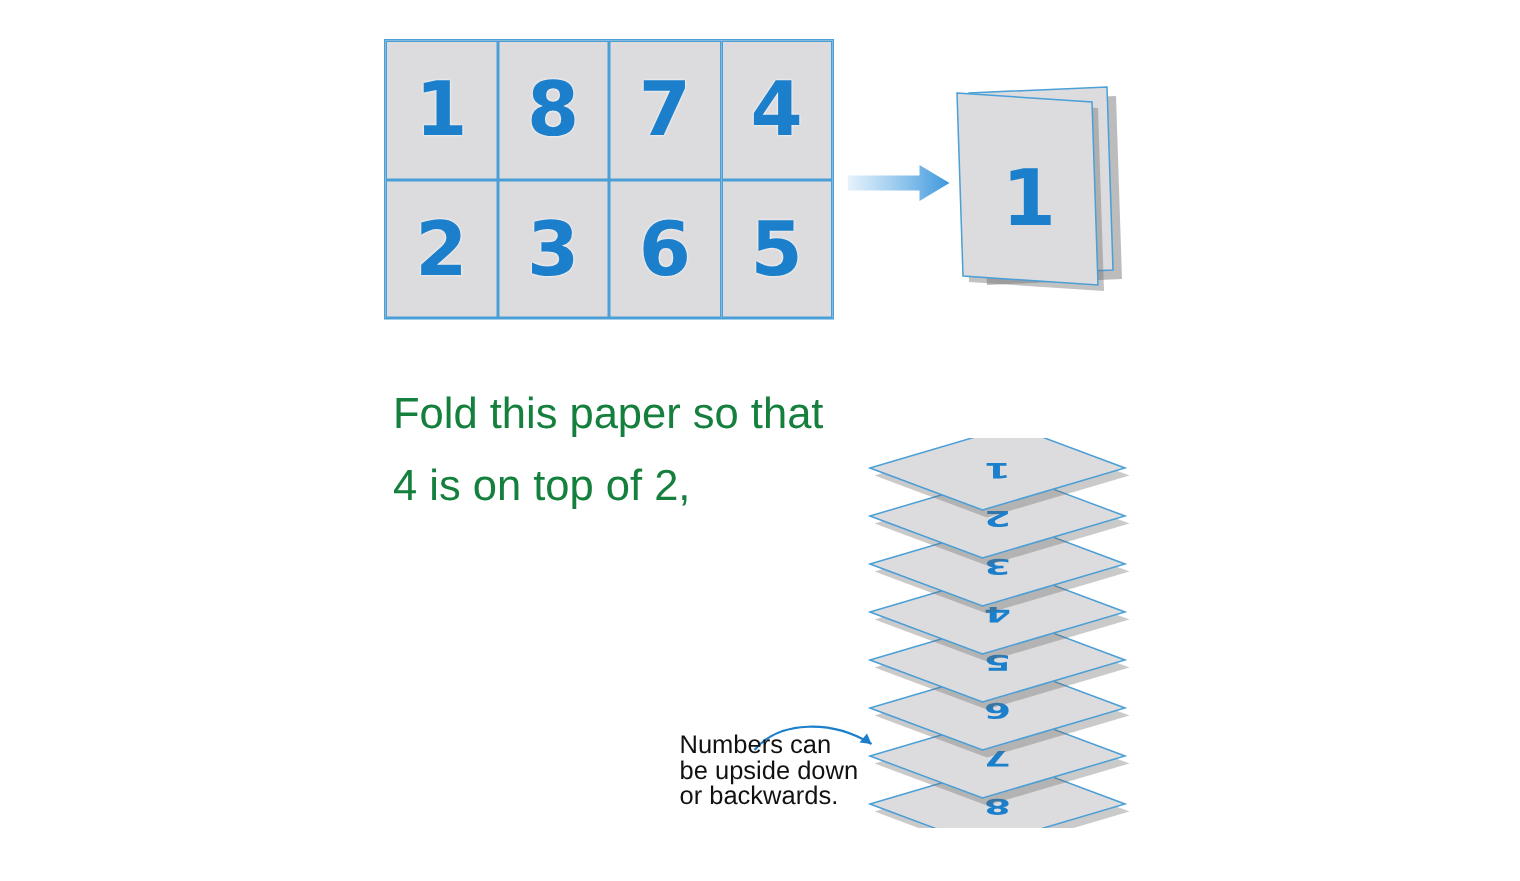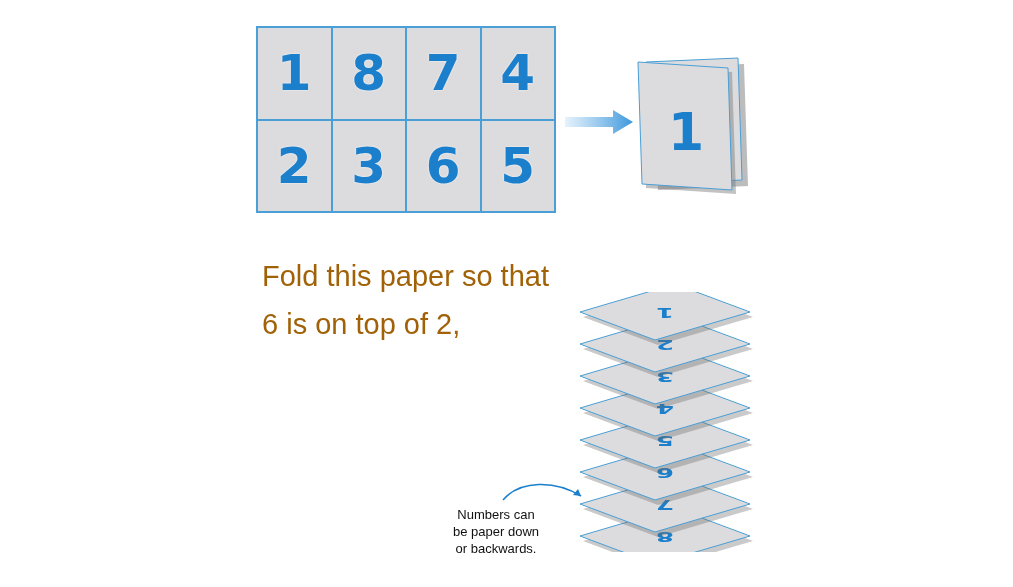--- a/index.html
+++ b/index.html
@@ -7,24 +7,24 @@
          font-family:"Liberation Sans", sans-serif; }
   .grid { position:absolute; left:256px; top:26px; width:300px; height:187px;
           display:grid; grid-template-columns:repeat(4,1fr); grid-template-rows:repeat(2,1fr);
           border:1px solid #4a9fd6; box-sizing:border-box; }
   .cell { background:#dcdcde; border:1px solid #4a9fd6; display:flex; align-items:center; justify-content:center;
           font-family:"DejaVu Sans", sans-serif; font-weight:bold; font-size:50px; color:#1b7fcc;
           text-shadow:0 0 2px #ffffff; }
   .arrow { position:absolute; left:565px; top:108px; }
   .folded { position:absolute; left:636px; top:56px; }
   .instr { position:absolute; left:262px; top:252px; font-family:"Liberation Sans", sans-serif;
-           font-size:29px; color:#a16207; line-height:48px; }
+           font-size:29px; color:#15803d; line-height:48px; }
   .instr div { white-space:nowrap; }
   .stack { position:absolute; left:560px; top:292px; }
-  .note { position:absolute; left:453px; top:506px; font-size:13px; color:#111; line-height:17px;text-align:center; }
+  .note { position:absolute; left:453px; top:488px; font-size:17px; color:#111; line-height:17px; }
   .note-arrow { position:absolute; left:495px; top:478px; }
 </style>
 </head>
 <body>
 
 <div class="grid">
   <div class="cell">1</div>
   <div class="cell">8</div>
   <div class="cell">7</div>
   <div class="cell">4</div>
@@ -47,21 +47,21 @@
 <svg class="folded" width="120" height="150" viewBox="0 0 120 150">
   <polygon points="10,6 102,2 106,124 16,128" fill="#7a7a7a" opacity="0.5" transform="translate(6,6)"></polygon>
   <polygon points="10,6 102,2 106,124 16,128" fill="#dcdcde" stroke="#4a9fd6" stroke-width="1"></polygon>
   <polygon points="2,6 92,12 96,134 6,128" fill="#777" opacity="0.45" transform="translate(4,4)"></polygon>
   <polygon points="2,6 92,12 96,134 6,128" fill="#dcdcde" stroke="#4a9fd6" stroke-width="1"></polygon>
   <text x="50" y="94" text-anchor="middle" font-family="DejaVu Sans, sans-serif" font-weight="bold" font-size="52" fill="#1b7fcc">1</text>
 </svg>
 
 <div class="instr">
   <div>Fold this paper so that</div>
-  <div>6 is on top of 2,</div>
+  <div>4 is on top of 2,</div>
 </div>
 
 <svg class="stack" width="200" height="260" viewBox="0 0 200 260">
   <g transform="translate(0,224)">
     <polygon points="20,20 115,-8 190,20 95,48" fill="#666" opacity="0.35" transform="translate(3,5)"></polygon>
     <polygon points="20,20 115,-8 190,20 95,48" fill="#dcdcde" stroke="#4a9fd6" stroke-width="1"></polygon>
     <text x="105" y="28" text-anchor="middle" font-family="DejaVu Sans, sans-serif" font-weight="bold" font-size="26" fill="#1b7fcc" transform="rotate(180 105 20) scale(1,0.55) translate(0,15)">8</text>
   </g>
   <g transform="translate(0,192)">
     <polygon points="20,20 115,-8 190,20 95,48" fill="#666" opacity="0.35" transform="translate(3,5)"></polygon>
@@ -100,15 +100,15 @@
   </g>
 </svg>
 
 <svg class="note-arrow" width="95" height="30" viewBox="0 0 95 30">
   <path d="M8,22 C25,2 60,2 86,18" fill="none" stroke="#1b7fcc" stroke-width="1.5"></path>
   <polygon points="86,18 78,17 83,11" fill="#1b7fcc"></polygon>
 </svg>
 
 <div class="note">
   <div>Numbers can</div>
-  <div>be paper down</div>
+  <div>be upside down</div>
   <div>or backwards.</div>
 </div>
 
 </body></html>

